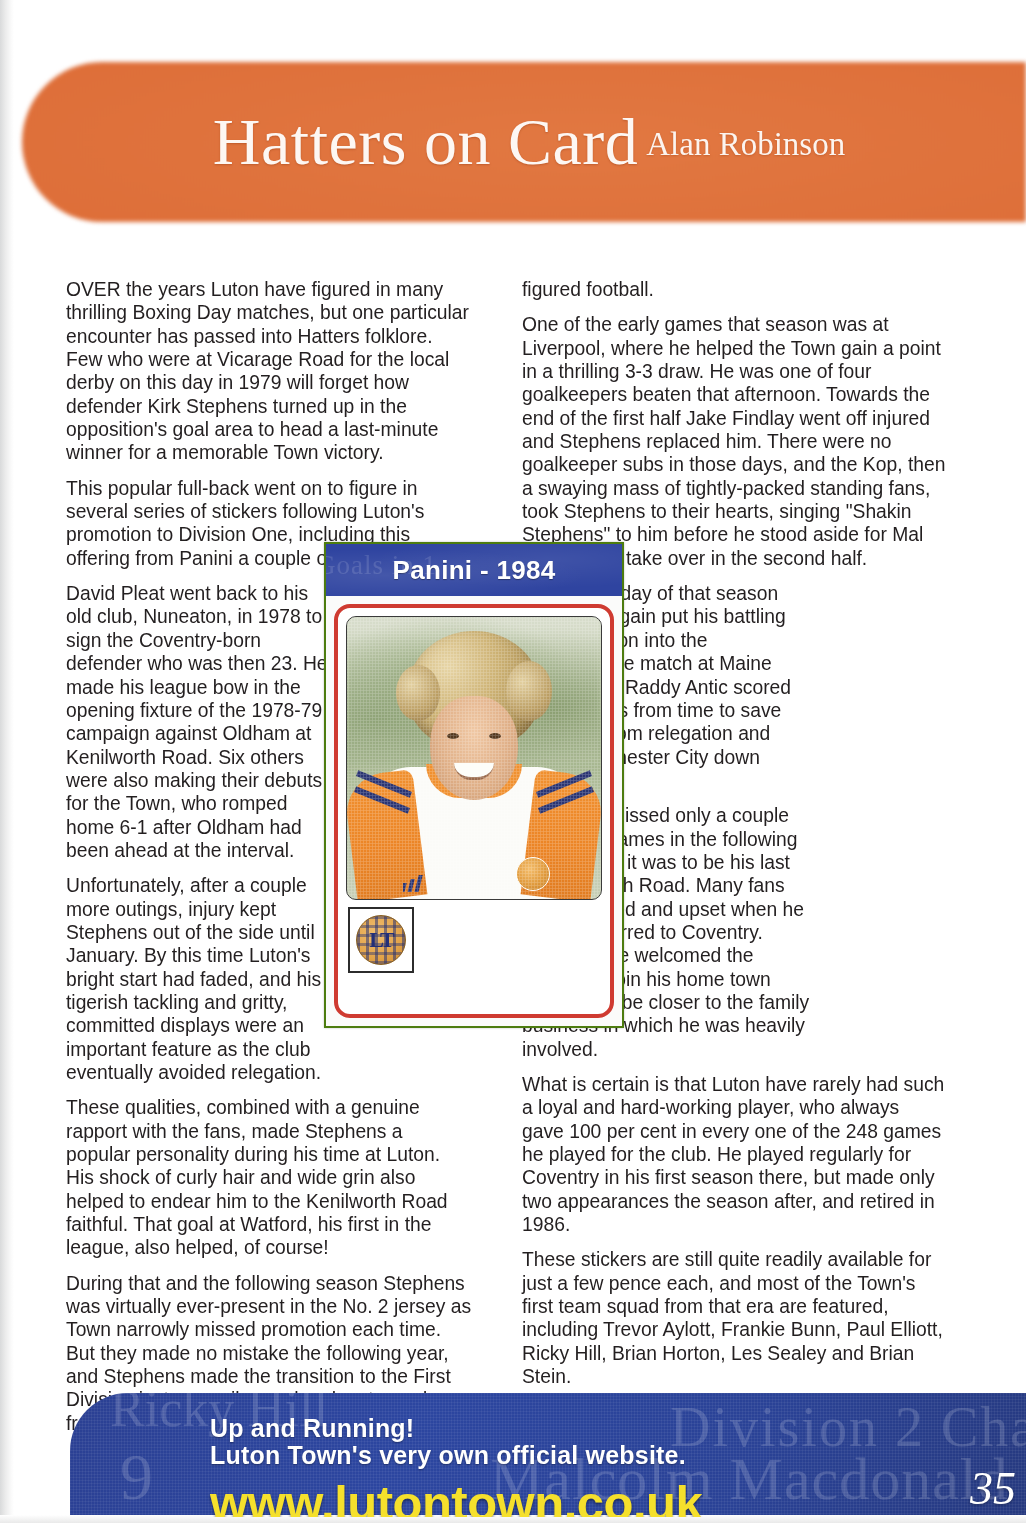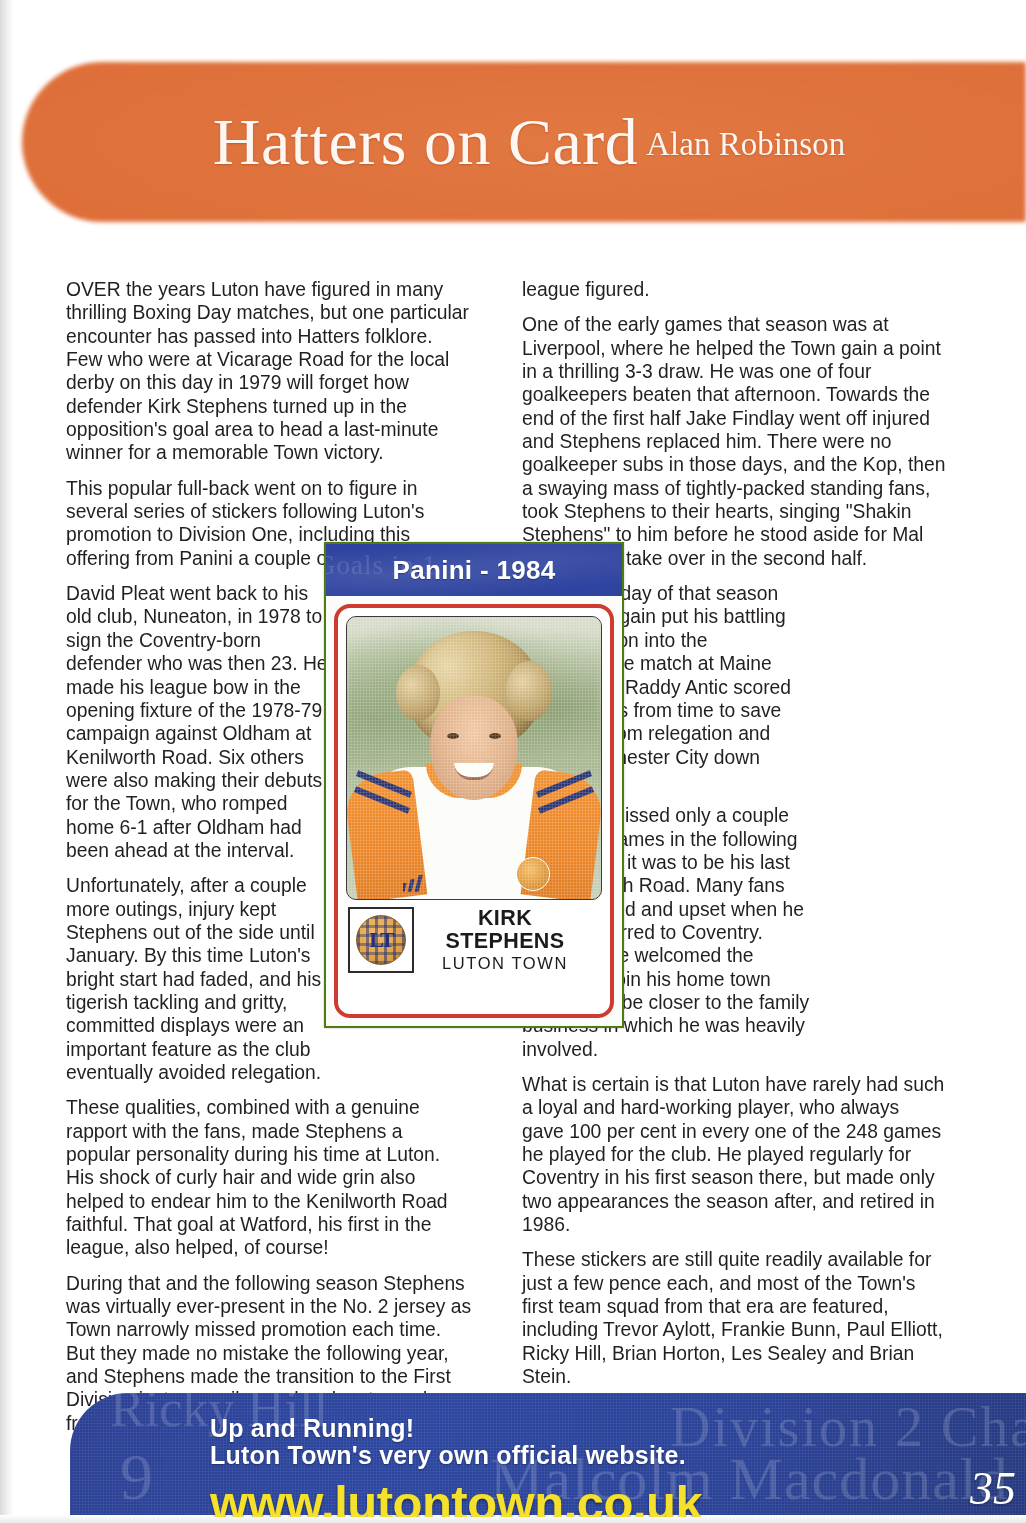--- a/index.html
+++ b/index.html
@@ -460,21 +460,21 @@
   <div class="col col-left">
     <p>OVER the years Luton have figured in many thrilling Boxing Day matches, but one particular encounter has passed into Hatters folklore. Few who were at Vicarage Road for the local derby on this day in 1979 will forget how defender Kirk Stephens turned up in the opposition's goal area to head a last-minute winner for a memorable Town victory.</p>
     <p>This popular full-back went on to figure in several series of stickers following Luton's promotion to Division One, including this offering from Panini a couple of seasons later.</p>
     <p class="narrow-left">David Pleat went back to his old club, Nuneaton, in 1978 to sign the Coventry-born defender who was then 23. He made his league bow in the opening fixture of the 1978-79 campaign against Oldham at Kenilworth Road. Six others were also making their debuts for the Town, who romped home 6-1 after Oldham had been ahead at the interval.</p>
     <p class="narrow-left">Unfortunately, after a couple more outings, injury  kept Stephens out of the side until January. By this time Luton's bright start had faded, and his tigerish tackling and gritty, committed displays were an important feature as the club eventually avoided relegation.</p>
     <p>These qualities, combined with a genuine rapport with the fans, made Stephens a popular personality during his time at Luton. His shock of curly hair and wide grin also helped to endear him to the Kenilworth Road faithful. That goal at Watford, his first in the league, also helped, of course!</p>
     <p>During that and the following season Stephens was virtually ever-present in the No. 2 jersey as Town narrowly missed promotion each time. But they made no mistake the following year, and Stephens made the transition to the First Division just as easily as when he stepped up from non-</p>
   </div>
 
   <div class="col col-right">
-    <p>league figured.</p>
+    <p>figured football.</p>
     <p>One of the early games that season was at Liverpool, where he helped the Town gain a point in a thrilling 3-3 draw. He was one of four goalkeepers beaten that afternoon. Towards the end of the first half Jake Findlay went off injured and Stephens replaced him. There were no goalkeeper subs in those days, and the Kop, then a swaying mass of tightly-packed standing fans, took Stephens to their hearts, singing "Shakin Stephens" to him before he stood aside for Mal Donaghy to take over in the second half.</p>
     <p class="narrow-right">On the last day of that season Stephens again put his battling determination into the unforgettable match at Maine Road when Raddy Antic scored four minutes from time to save the Town from relegation and send Manchester City down instead.</p>
     <p class="narrow-right">Stephens missed only a couple of league games in the following season, but it was to be his last at Kenilworth Road. Many fans were puzzled and upset when he was transferred to Coventry. However, he welcomed the chance to join his home town club and to be closer to the family business in which he was heavily involved.</p>
     <p>What is certain is that Luton have rarely had such a loyal and hard-working player, who always gave 100 per cent in every one of the 248 games he played for the club. He played regularly for Coventry in his first season there, but made only two appearances the season after, and retired in 1986.</p>
     <p>These stickers are still quite readily available for just a few pence each, and most of the Town's first team squad from that era are featured, including Trevor Aylott, Frankie Bunn, Paul Elliott, Ricky Hill, Brian Horton, Les Sealey and Brian Stein.</p>
     <div class="signature">Alan Robinson</div>
   </div>
 </div>
 
 <div class="sticker-card">
@@ -510,25 +510,20 @@
         </g>
       </svg>
       <div class="photo-badge"></div>
       <div class="halftone"></div>
     </div>
 
     <div class="sticker-footer">
       <div class="club-crest-box">
         <div class="club-crest">LT</div>
       </div>
-      <div class="sticker-names">
-        <div class="player-name">KIRK</div>
-        <div class="player-name">STEPHENS</div>
-        <div class="player-club">LUTON TOWN</div>
-      </div>
     </div>
 
   </div>
 </div>
 
 <div class="footer-banner">
   <div class="footer-watermark">
     <span class="wm-1">Ricky Hill</span>
     <span class="wm-2">Division 2 Cha</span>
     <span class="wm-3">9</span>

